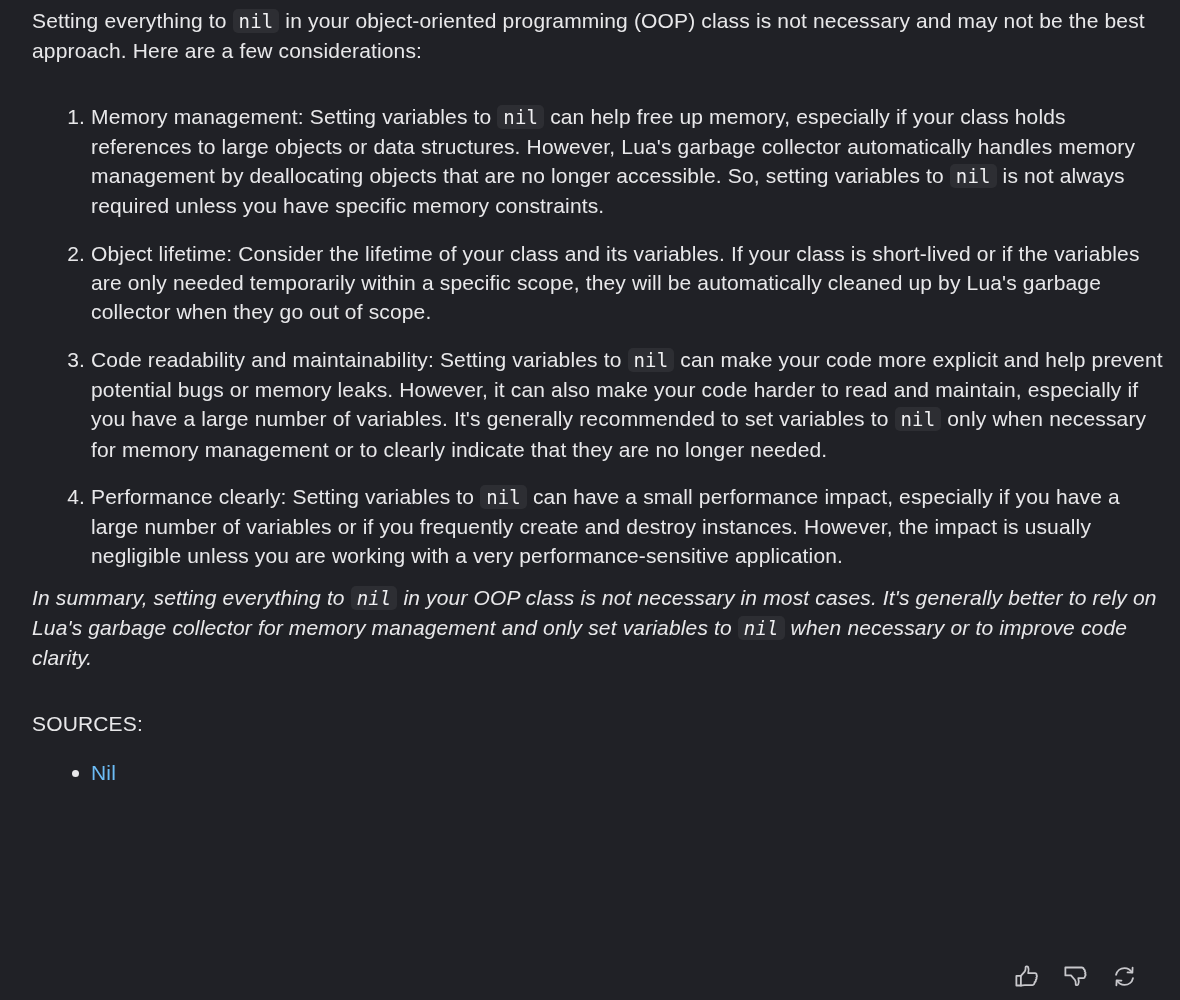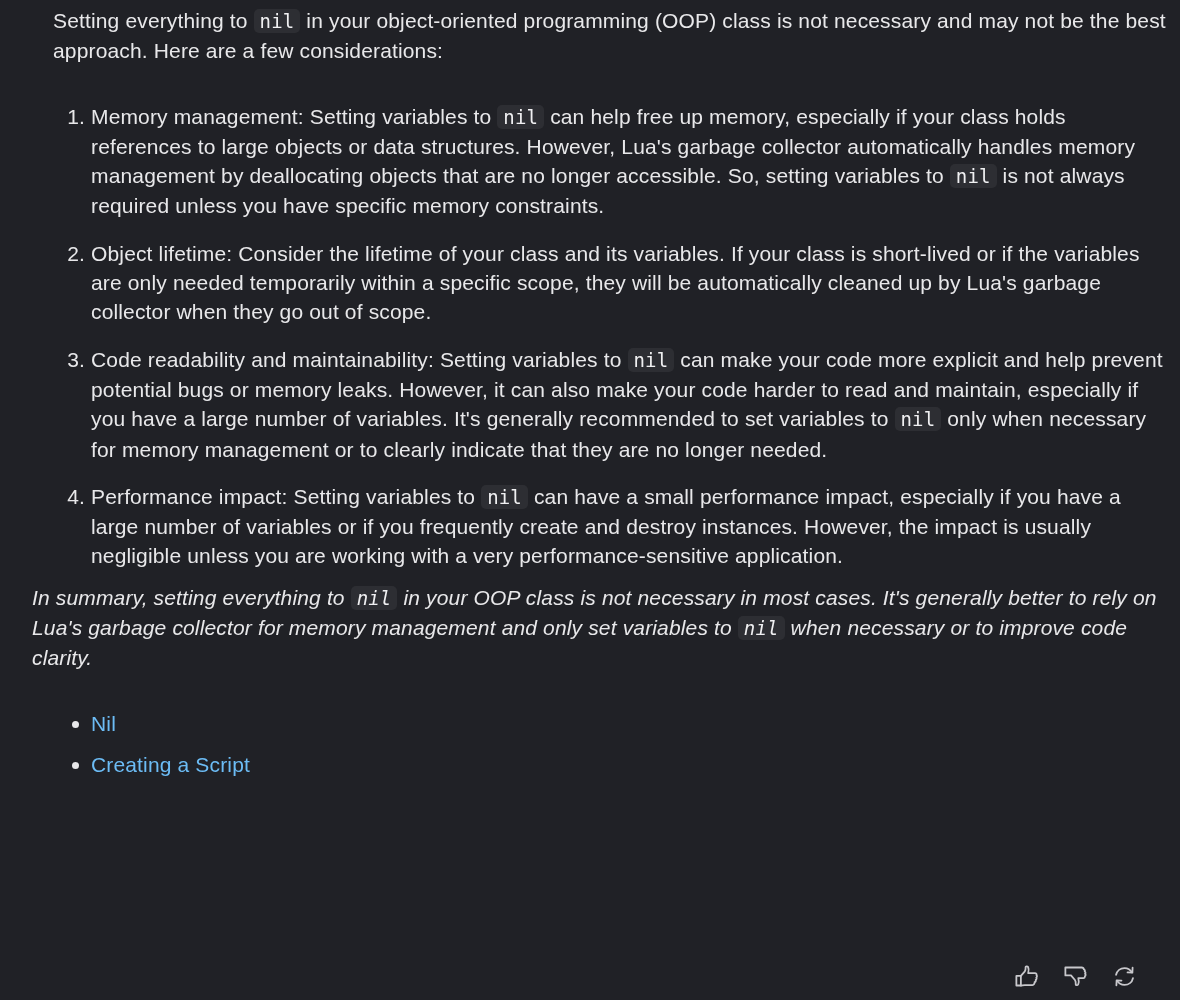--- a/index.html
+++ b/index.html
@@ -18,21 +18,21 @@
     letter-spacing: 0.15px;
     position: relative;
   }
   .content {
     position: absolute;
     left: 32px;
     top: 6px;
     width: 1135px;
   }
   p { margin: 0; }
-  .intro { margin-bottom: 36px; margin-left: 21px; }
+  .intro { margin-bottom: 36px; }
   code {
     font-family: "DejaVu Sans Mono", "Liberation Mono", monospace;
     font-size: 19px;
     background: #2d2e33;
     border-radius: 5px;
     padding: 1px 6px;
     color: #f0f0f2;
   }
   ol.considerations {
     margin: 0 0 12px 0;
@@ -91,29 +91,29 @@
 <body>
 
 <div class="content">
 
   <p class="intro"><span>Setting everything to </span><code>nil</code><span> in your object-oriented programming (OOP) class is not necessary and may not be the best approach. Here are a few considerations:</span></p>
 
   <ol class="considerations">
     <li><span>Memory management: Setting variables to </span><code>nil</code><span> can help free up memory, especially if your class holds references to large objects or data structures. However, Lua's garbage collector automatically handles memory management by deallocating objects that are no longer accessible. So, setting variables to </span><code>nil</code><span> is not always required unless you have specific memory constraints.</span></li>
     <li><span>Object lifetime: Consider the lifetime of your class and its variables. If your class is short-lived or if the variables are only needed temporarily within a specific scope, they will be automatically cleaned up by Lua's garbage collector when they go out of scope.</span></li>
     <li><span>Code readability and maintainability: Setting variables to </span><code>nil</code><span> can make your code more explicit and help prevent potential bugs or memory leaks. However, it can also make your code harder to read and maintain, especially if you have a large number of variables. It's generally recommended to set variables to </span><code>nil</code><span> only when necessary for memory management or to clearly indicate that they are no longer needed.</span></li>
-    <li><span>Performance impact: Setting variables to </span><code>nil</code><span> can have a small performance impact, especially if you have a large number of variables or if you frequently create and destroy instances. However, the impact is usually negligible unless you are working with a very performance-sensitive application.</span></li>
+    <li><span>Performance clearly: Setting variables to </span><code>nil</code><span> can have a small performance impact, especially if you have a large number of variables or if you frequently create and destroy instances. However, the impact is usually negligible unless you are working with a very performance-sensitive application.</span></li>
   </ol>
 
   <p class="summary"><span>In summary, setting everything to </span><code>nil</code><span> in your OOP class is not necessary in most cases. It's generally better to rely on Lua's garbage collector for memory management and only set variables to </span><code>nil</code><span> when necessary or to improve code clarity.</span></p>
 
+  <p class="sources-label">SOURCES:</p>
 
   <ul class="sources">
     <li><a>Nil</a></li>
-    <li><a>Creating a Script</a></li>
   </ul>
 </div>
 
 <div class="actions">
   <div class="icon-btn">
     <svg viewBox="0 0 24 24" fill="none" stroke="#c8c8cc" stroke-width="1.6" stroke-linejoin="round" stroke-linecap="round">
       <path d="M3 11.5 L3 20 L7 20 L7 11.5 Z"></path>
       <path d="M7 11.5 L10.5 7.5 C11.2 6.6 11.3 5.4 11.2 3.6 C11.2 2.8 12.8 2.6 13.4 3.6 C14.1 4.9 14 7 13.5 9 L19.5 9 C20.6 9 21.2 10 20.9 10.9 C21.5 11.4 21.4 12.6 20.7 13 C21.2 13.6 21 14.7 20.2 15 C20.5 15.8 20.1 16.8 19.2 17 C19.3 18.2 18.6 19.6 17.3 19.6 L10.5 19.6 C9 19.6 8 20 7 20"></path>
     </svg>
   </div>

